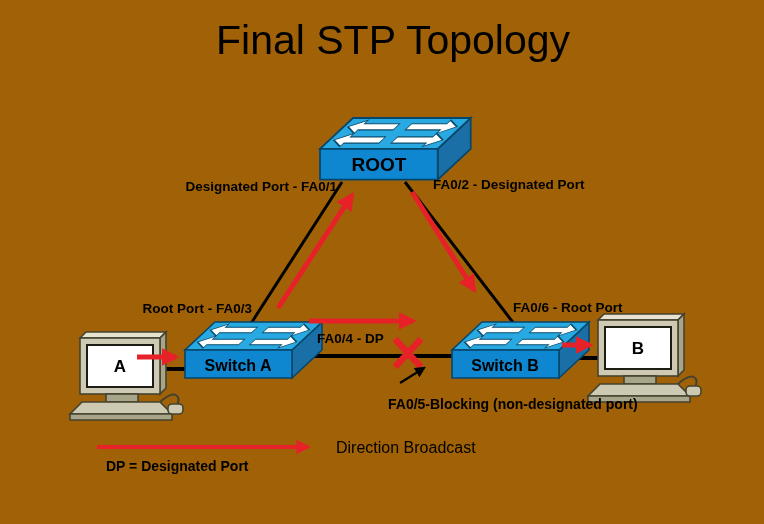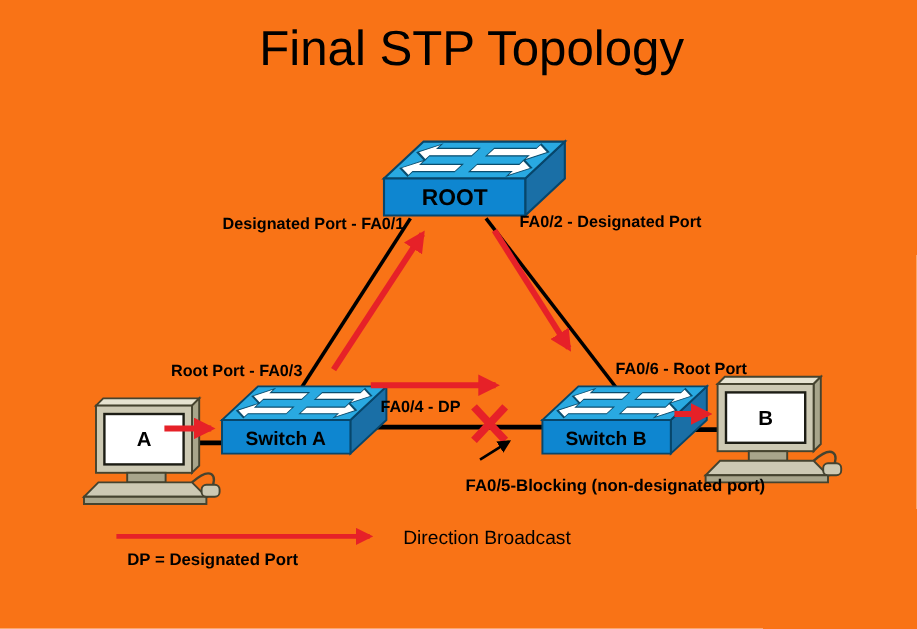--- a/index.html
+++ b/index.html
@@ -1,16 +1,16 @@
 <!DOCTYPE html>
 <html style="--arrow-red: #e62128; --switch-top: #29a9e1; --switch-front: #0e86d0; --switch-side: #1a6fa6; --pc-body: #cdc9b3; --pc-shade: #a8a58b; --pc-light: #e6e3d1;"><head>
 <meta charset="utf-8">
 <style>
   html,body{margin:0;padding:0;background:#ffffff;}
-  #stage{position:relative;width:764px;height:524px;background:#f97316;overflow:hidden;}
+  #stage{position:relative;width:764px;height:524px;background:#a16207;overflow:hidden;}
   svg{display:block;}
   text{font-family:"Liberation Sans","DejaVu Sans",sans-serif;fill:#000;}
   .title-text{font-size:41px;font-weight:400;}
   .lbl{font-size:13.5px;font-weight:bold;}
   .lbl-wide{font-size:14px;font-weight:bold;}
   .node-lbl{font-weight:bold;}
   .legend-text{font-size:16px;font-weight:400;}
   .legend-dp{font-size:14px;font-weight:bold;}
   .red-stroke{stroke:var(--arrow-red);}
   .blk{stroke:#000;}

